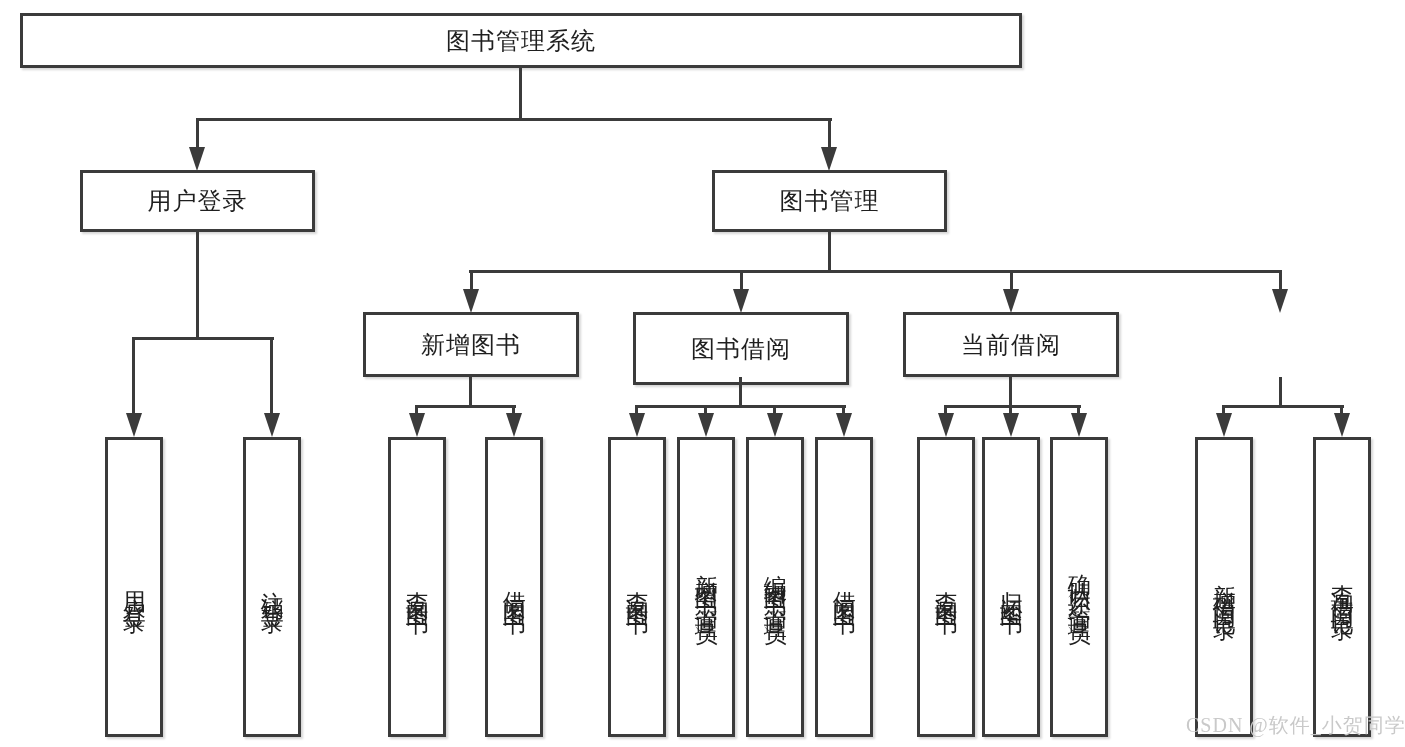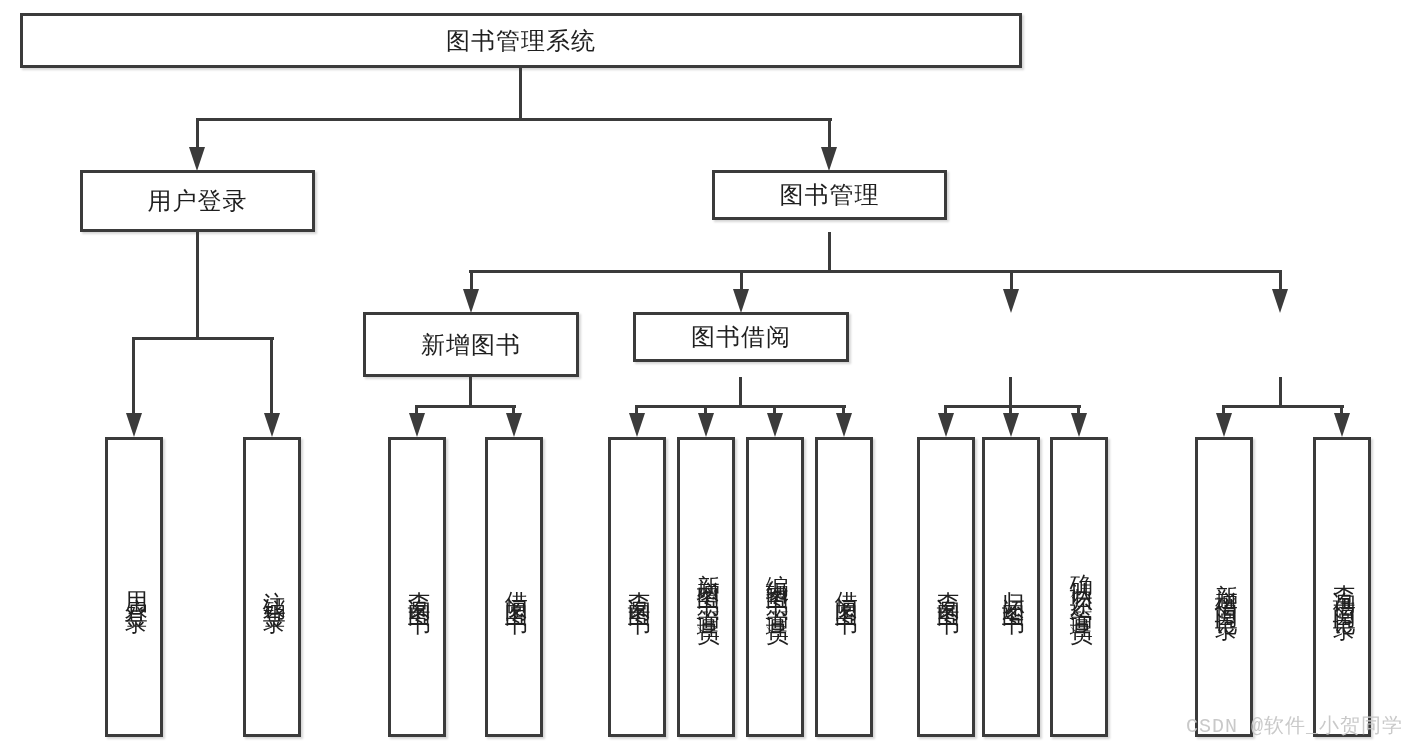--- a/index.html
+++ b/index.html
@@ -4,21 +4,21 @@
 <style>
   :root{
     --line:#3b3b3b;
     --text:#1f1f1f;
     --bg:#ffffff;
     --wm:#c9c9c9;
   }
   html,body{margin:0;padding:0;background:#fff;}
   .canvas{
     position:relative;width:1405px;height:747px;background:var(--bg);
-    font-family:Liberation Mono, monospace;overflow:hidden;
+    font-family:Liberation Serif, serif;overflow:hidden;
   }
   .node{
     position:absolute;box-sizing:border-box;background:#fff;
     border:3px solid var(--line);
     display:flex;align-items:center;justify-content:center;
     color:var(--text);
     box-shadow:2px 2px 2px rgba(140,140,140,0.35);
   }
   .node span{font-size:24px;letter-spacing:1px;white-space:nowrap;}
   .leaf span{
@@ -49,21 +49,21 @@
   <div class="vline" style="left:519px;top:66px;height:54px"></div>
   <div class="hline" style="left:196px;top:118px;width:636px"></div>
   <div class="vline" style="left:196px;top:120px;height:28px"></div>
   <div class="arrow" style="left:189px;top:147px"></div>
   <div class="vline" style="left:828px;top:120px;height:28px"></div>
   <div class="arrow" style="left:821px;top:147px"></div>
 
   <div class="node" style="left:80px;top:170px;width:235px;height:62px">
     <span>用户登录</span>
   </div>
-  <div class="node" style="left:712px;top:170px;width:235px;height:50px">
+  <div class="node" style="left:712px;top:170px;width:235px;height:62px">
     <span>图书管理</span>
   </div>
 
   <div class="vline" style="left:196px;top:232px;height:106px"></div>
   <div class="hline" style="left:132px;top:337px;width:142px"></div>
   <div class="vline" style="left:132px;top:340px;height:75px"></div>
   <div class="arrow" style="left:126px;top:413px"></div>
   <div class="vline" style="left:270px;top:340px;height:75px"></div>
   <div class="arrow" style="left:264px;top:413px"></div>
 
@@ -74,22 +74,25 @@
   <div class="vline" style="left:740px;top:273px;height:18px"></div>
   <div class="arrow" style="left:733px;top:289px"></div>
   <div class="vline" style="left:1010px;top:273px;height:18px"></div>
   <div class="arrow" style="left:1003px;top:289px"></div>
   <div class="vline" style="left:1279px;top:273px;height:18px"></div>
   <div class="arrow" style="left:1272px;top:289px"></div>
 
   <div class="node" style="left:363px;top:312px;width:216px;height:65px">
     <span>新增图书</span>
   </div>
-  <div class="node" style="left:633px;top:312px;width:216px;height:50px">
+  <div class="node" style="left:633px;top:312px;width:216px;height:73px">
     <span>图书借阅</span>
+  </div>
+  <div class="node" style="left:903px;top:312px;width:216px;height:65px">
+    <span>当前借阅</span>
   </div>
 
   <div class="vline" style="left:469px;top:377px;height:31px"></div>
   <div class="vline" style="left:739px;top:377px;height:31px"></div>
   <div class="vline" style="left:1009px;top:377px;height:31px"></div>
   <div class="vline" style="left:1279px;top:377px;height:31px"></div>
 
   <div class="hline" style="left:415px;top:405px;width:101px"></div>
   <div class="hline" style="left:635px;top:405px;width:211px"></div>
   <div class="hline" style="left:944px;top:405px;width:137px"></div>

